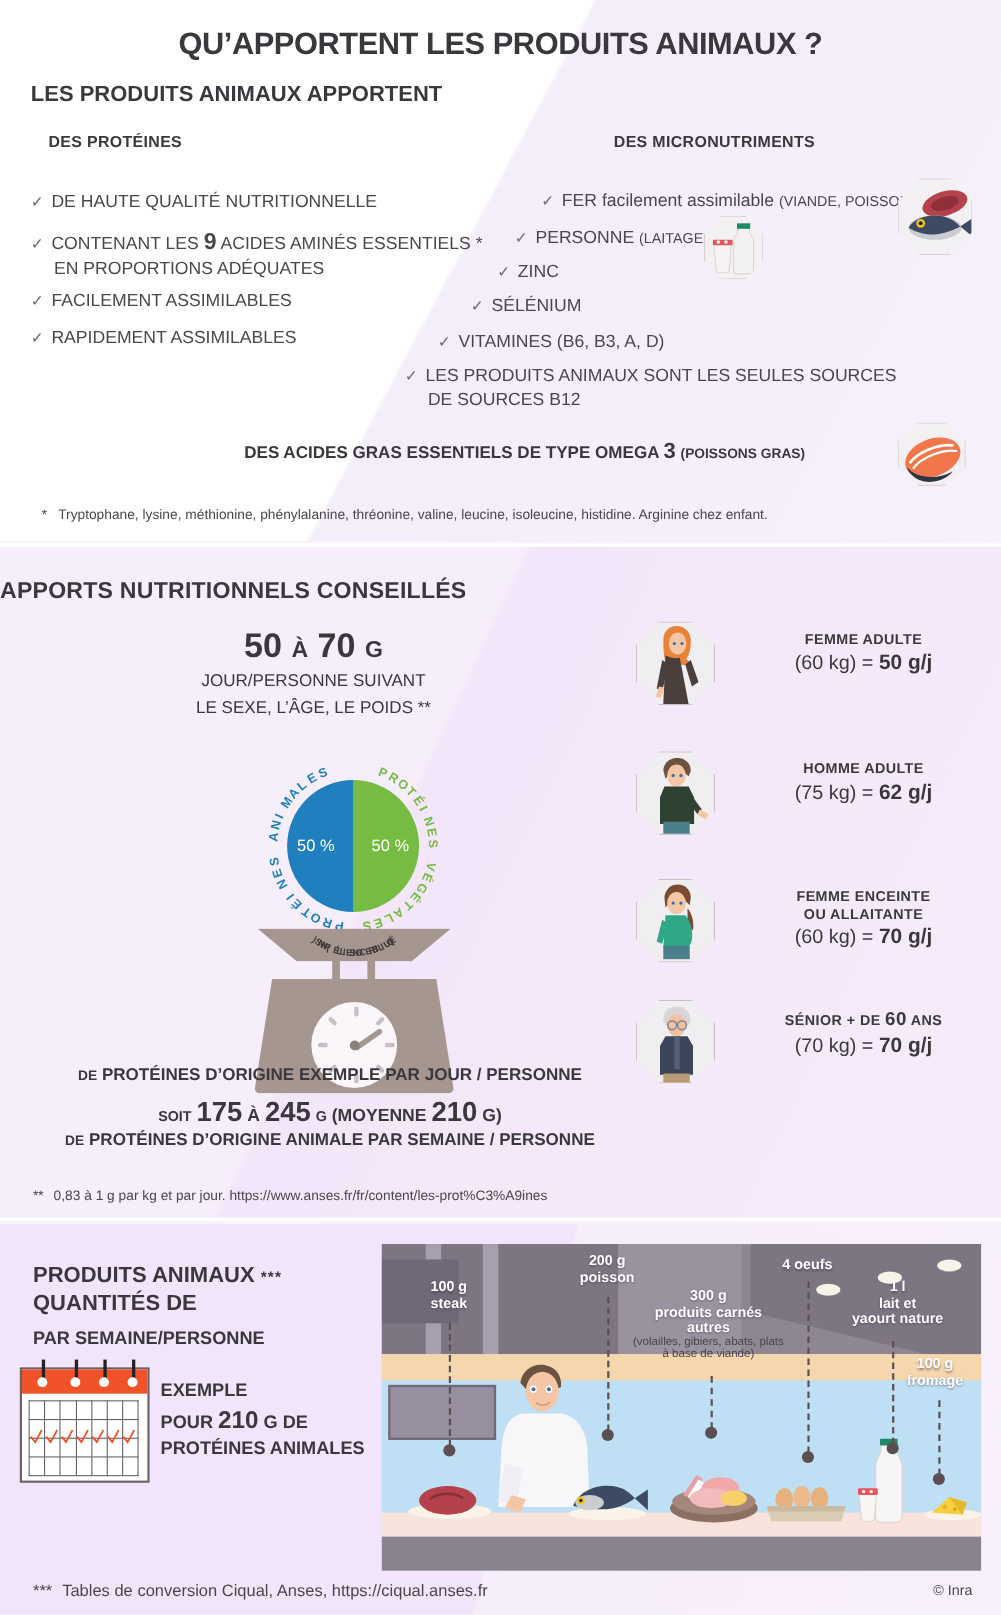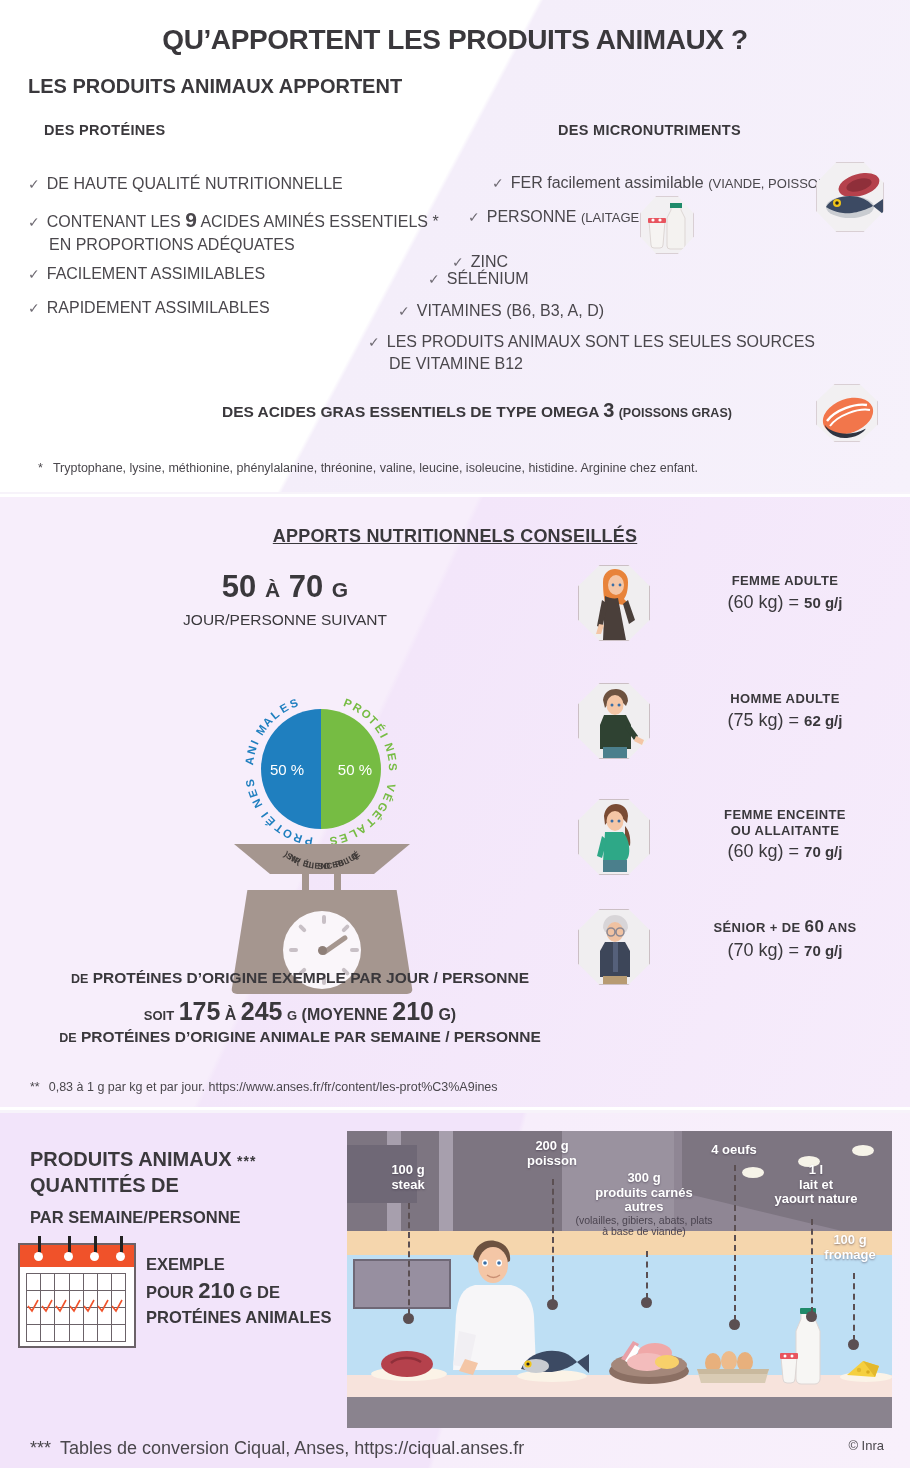--- a/index.html
+++ b/index.html
@@ -63,22 +63,22 @@
     clip-path: polygon(30% 0,70% 0,100% 30%,100% 70%,70% 100%,30% 100%,0 70%,0 30%);
   }
 
   
   .sec2 {
     position:absolute; left:0; top:494px; width:910px; height:616px;
     background: linear-gradient(115deg,#f7eefb 0%, #f7eefb 40%, #f3e6fa 40.5%, #f6ecfb 100%);
     border-top:3px solid #ffffff; border-bottom:3px solid #ffffff;
   }
   .sec2-title {
-    text-align:center; padding-top:29px;
-    font-size:18px; font-weight:bold; color:#3a383c; letter-spacing:0.2px;text-decoration:underline;
+    padding-top:29px;
+    font-size:21px; font-weight:bold; color:#3a383c; letter-spacing:0.2px;
   }
   .intake-block { position:absolute; left:120px; top:72px; width:330px; text-align:center; }
   .intake-big { font-size:31px; font-weight:bold; color:#3a383c; }
   .intake-big .sm { font-size:21px; }
   .intake-sub { font-size:22px; font-weight:bold; color:#3a383c; margin-top:1px;}
   .intake-note { font-size:15.5px; color:#3a383c; margin-top:5px; line-height:1.25; }
 
   
   .donut-wrap { position:absolute; left:238px; top:190px; width:166px; height:170px; }
   .donut {
@@ -135,21 +135,21 @@
   .prow { position:absolute; left:578px; }
   .prow .badge {
     position:absolute; left:0; top:0; width:72px; height:76px;
     background:#f0eef0; border:1px solid #cbbfc4;
     clip-path: polygon(30% 0,70% 0,100% 28%,100% 72%,70% 100%,30% 100%,0 72%,0 28%);
     overflow:hidden;
   }
   .prow .lbl { position:absolute; left:92px; top:8px; width:230px; text-align:center;}
   .plab { font-size:13px; font-weight:bold; color:#3a383c; letter-spacing:0.4px; line-height:1.2;}
   .pval { font-size:18px; color:#3a383c; margin-top:3px;}
-  .pval b { font-size:15px; }
+  .pval b { font-size:19px; }
   .plab .nbig { font-size:17px; }
 
   
   .sec3 {
     position:absolute; left:0; top:1113px; width:910px; height:355px;
     background: linear-gradient(105deg,#f2e4fa 0%, #f2e4fa 52%, #f7eefb 52.5%, #f8f0fb 100%);
   }
   .q-title { position:absolute; left:30px; top:34px; font-size:20px; font-weight:bold; color:#3a383c; line-height:1.28;}
   .q-title .st { font-size:14px; letter-spacing:1px;}
   .q-sub { position:absolute; left:30px; top:95px; font-size:16.5px; font-weight:bold; color:#3a383c;}
@@ -176,21 +176,21 @@
   .k-front { position:absolute; left:0; top:266px; width:545px; height:31px; background:#8a838e;}
   .k-screen { position:absolute; left:6px; top:128px; width:98px; height:50px; background:#978fa0; border:2px solid #6f6876;}
   .k-screen2 { position:absolute; left:0px; top:14px; width:70px; height:58px; background:#6f6876;}
 
   .k-label { position:absolute; color:#fff; font-weight:bold; font-size:13px; text-align:center;
              text-shadow: 0 1px 2px rgba(60,50,70,.55); line-height:1.12; }
   .k-label .sm { font-size:10.5px; font-weight:normal; display:block; }
   .k-dash { position:absolute; border-left:2px dashed #5b4f52; }
   .k-dot { position:absolute; width:11px; height:11px; border-radius:50%; background:#5b4f52; }
 
-  .foot3 { position:absolute; left:30px; top:325px; font-size:18px; color:#4a474c;}
+  .foot3 { position:absolute; left:30px; top:325px; font-size:15px; color:#4a474c;}
   .foot3 .star { margin-right:9px; }
   .credit { position:absolute; right:26px; top:325px; font-size:13px; color:#4a474c;}
 </style>
 </head>
 <body>
 
 <div class="page">
 
   <div class="sec1">
     <div class="main-title">QU’APPORTENT LES PRODUITS ANIMAUX ?</div>
@@ -212,32 +212,32 @@
     <div class="b-item" style="left:28px; top:297px;">
       <span class="ck">✓</span><span>RAPIDEMENT ASSIMILABLES</span>
     </div>
 
     <div class="b-item" style="left:492px; top:172px;">
       <span class="ck">✓</span><span>FER facilement assimilable </span><span class="sc">(VIANDE, POISSON)</span>
     </div>
     <div class="b-item" style="left:468px; top:206px;">
       <span class="ck">✓</span><span>PERSONNE </span><span class="sc">(LAITAGES)</span>
     </div>
-    <div class="b-item" style="left:452px; top:251px;">
+    <div class="b-item" style="left:452px; top:237px;">
       <span class="ck">✓</span><span>ZINC</span>
     </div>
     <div class="b-item" style="left:428px; top:268px;">
       <span class="ck">✓</span><span>SÉLÉNIUM</span>
     </div>
     <div class="b-item" style="left:398px; top:300px;">
       <span class="ck">✓</span><span>VITAMINES </span><span>(B6, B3, A, D)</span>
     </div>
     <div class="b-item" style="left:368px; top:331px;">
       <span class="ck">✓</span><span>LES PRODUITS ANIMAUX SONT LES SEULES SOURCES</span>
-      <span class="b-sub">DE VITAMINE B12</span>
+      <span class="b-sub">DE SOURCES B12</span>
     </div>
 
     <div class="oct" style="left:816px; top:162px; width:68px; height:70px;">
       <svg width="68" height="70" viewBox="0 0 68 70">
         <ellipse cx="42" cy="22" rx="21" ry="11" fill="#b5414c" transform="rotate(-16 42 22)"></ellipse>
         <ellipse cx="42" cy="22" rx="13" ry="6" fill="#8f2f3a" transform="rotate(-16 42 22)"></ellipse>
         <ellipse cx="33" cy="44" rx="24" ry="11" fill="#c9ccd1"></ellipse>
         <path d="M9 44c6-11 26-14 38-8 6 3 9 7 9 7s-16 9-30 7C17 49 9 44 9 44z" fill="#3c4a63"></path>
         <circle cx="20" cy="40" r="4" fill="#f0c419"></circle>
           <circle cx="20" cy="40" r="1.8" fill="#222"></circle>
@@ -278,20 +278,21 @@
     <div class="sec2-title">APPORTS NUTRITIONNELS CONSEILLÉS</div>
 
     <div class="intake-block">
       <div class="intake-big">
         <span>50</span>
         <span class="sm">À</span>
         <span>70</span>
         <span class="sm">G</span>
       </div>
       <div class="intake-note">JOUR/PERSONNE SUIVANT</div>
+      <div class="intake-note">LE SEXE, L’ÂGE, LE POIDS  **</div>
     </div>
 
     <div class="donut-wrap">
       <div class="donut">
         <span class="pct pl">50 %</span>
         <span class="pct pr">50 %</span>
       </div>
       <div class="ring-txt" id="ringTxt">
           <span style="color: rgb(31, 127, 191); transform: rotate(-170deg) translate(0px, -72px) translate(-4px, -6px); left: 83px; top: 83px;">P</span>
           <span style="color: rgb(31, 127, 191); transform: rotate(-161.294deg) translate(0px, -72px) translate(-4px, -6px); left: 83px; top: 83px;">R</span>

